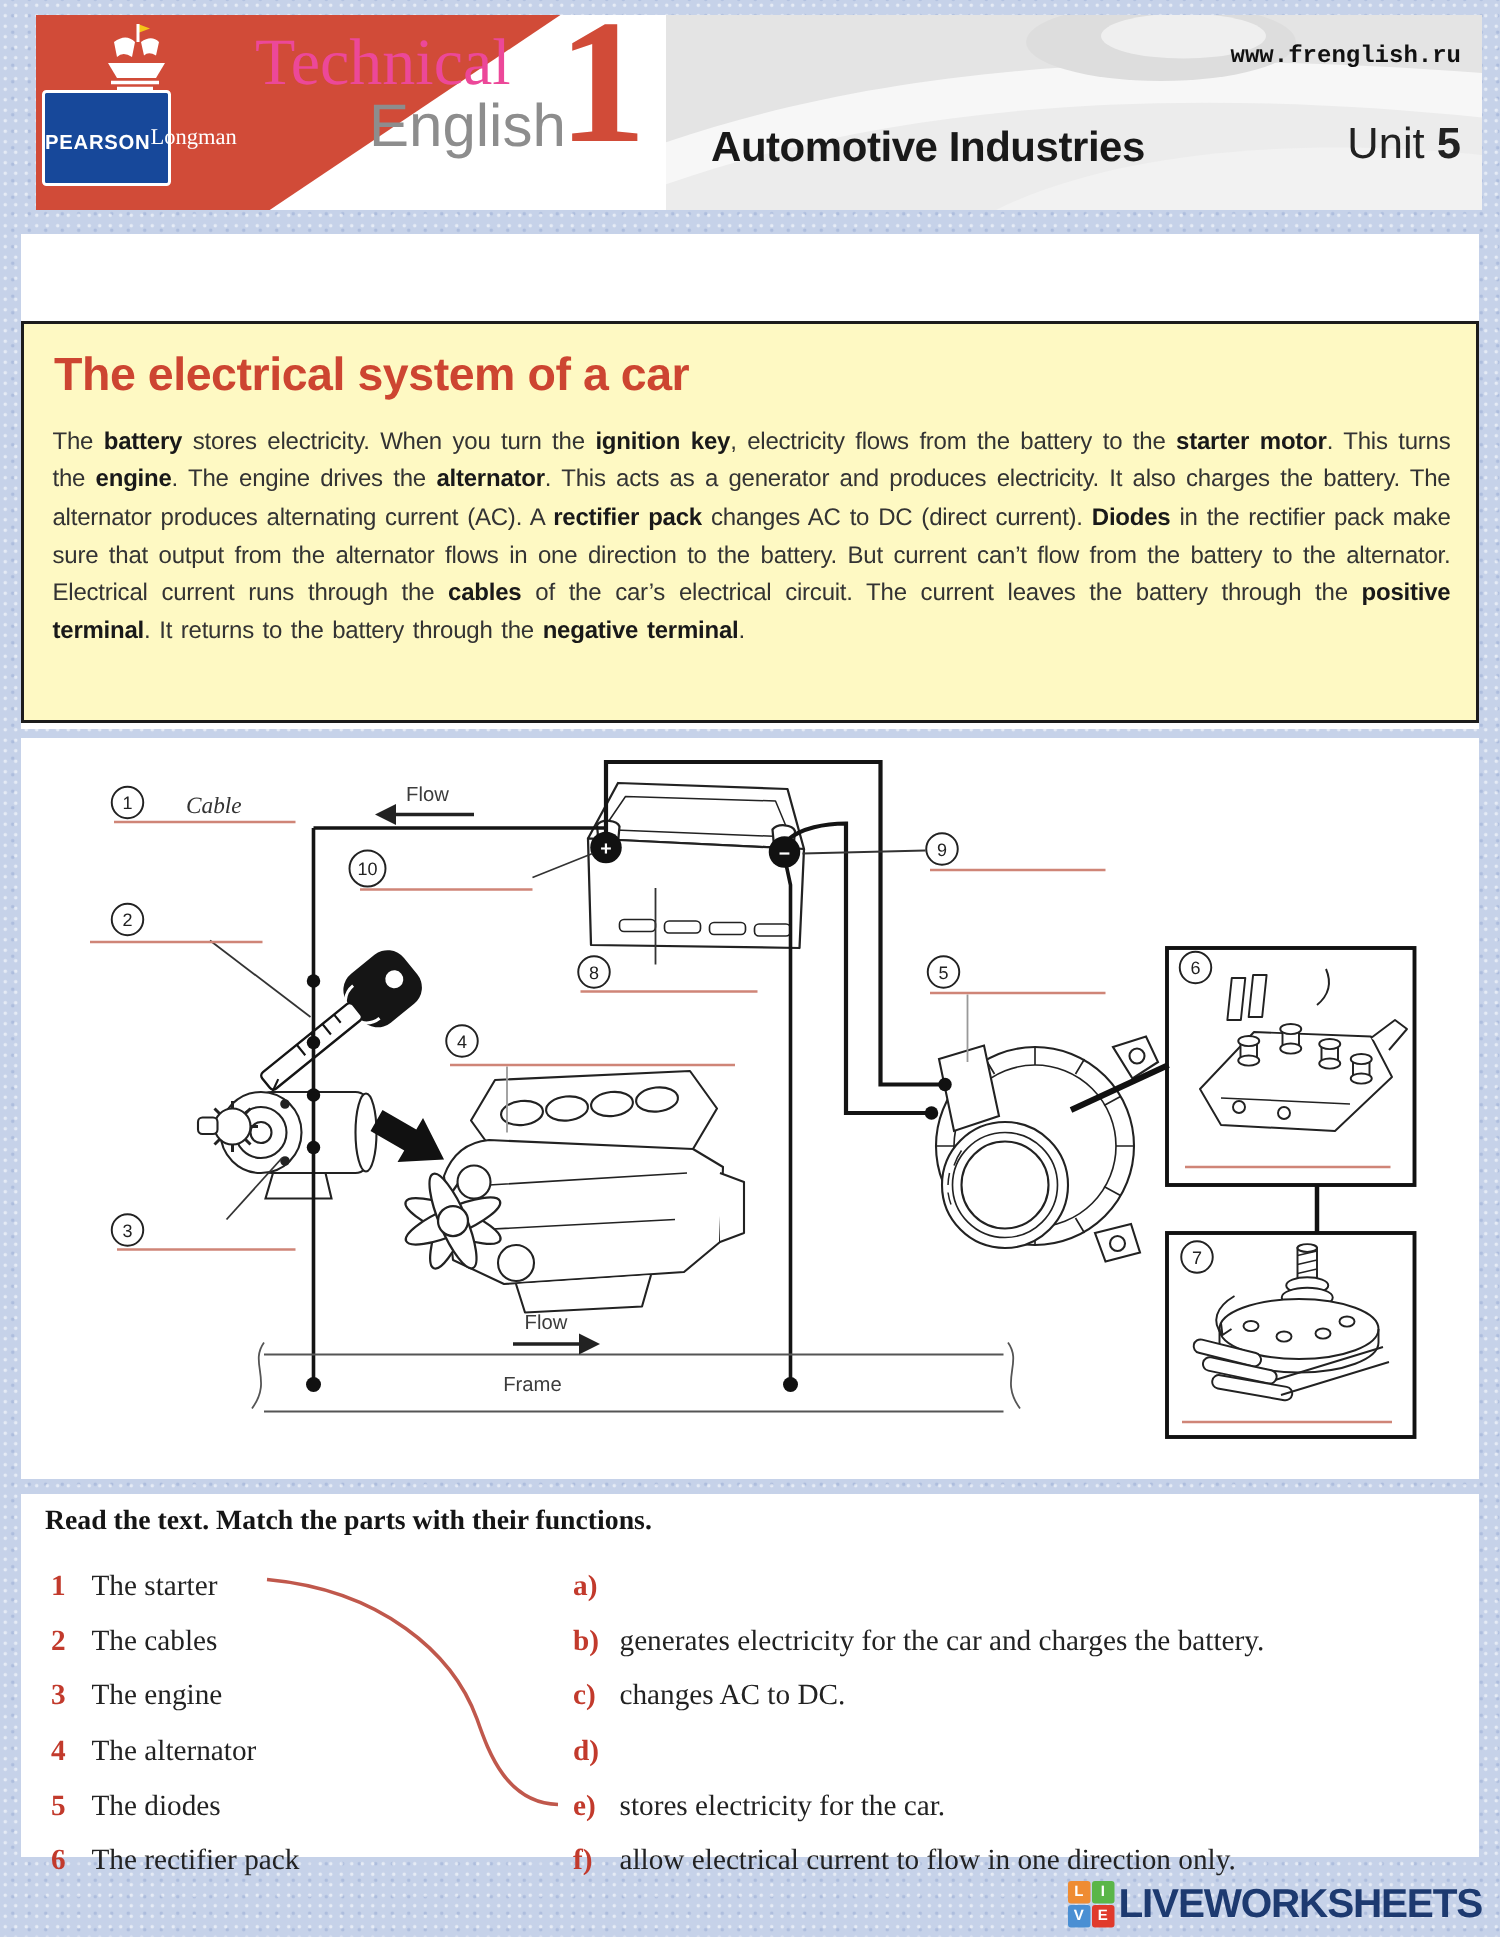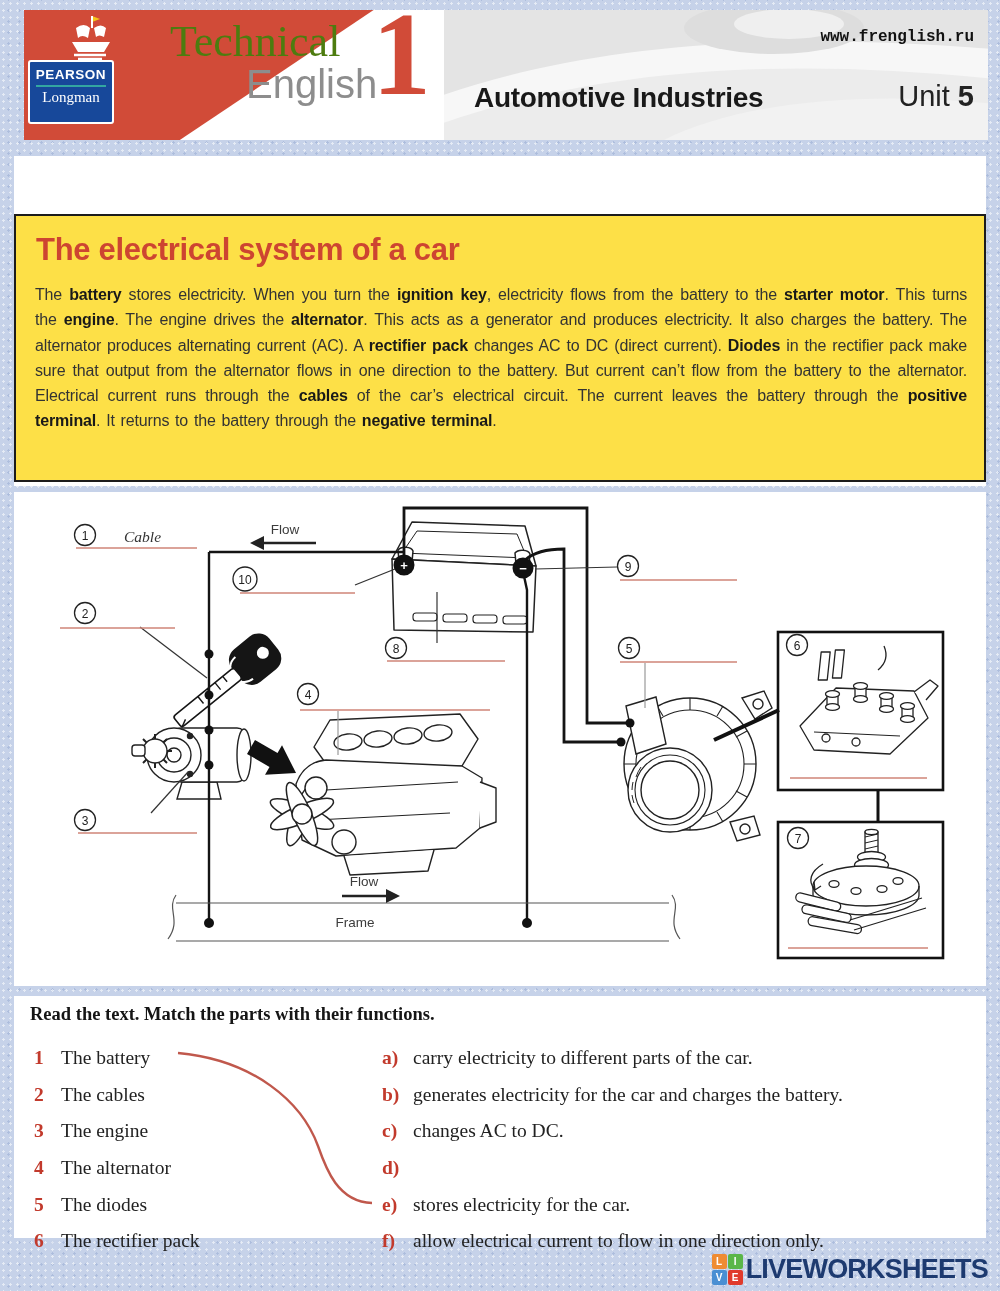--- a/index.html
+++ b/index.html
@@ -11,40 +11,40 @@
          radial-gradient(rgba(110,135,190,.28) 1px, transparent 1.4px);
        background-size:7px 7px,11px 11px;background-position:0 0,3px 5px;}
   .abs{position:absolute;}
   .panel{position:absolute;background:#fff;}
   
   .header{left:24px;top:10px;width:964px;height:130px;background:#fff;overflow:hidden;}
   .hdr-photo{position:absolute;left:420px;top:0;width:544px;height:130px;background:#ececec;}
   .red-wedge{position:absolute;left:0;top:0;width:380px;height:130px;
              clip-path:polygon(0 0,92% 0,41% 100%,0 100%);}
   .pearson-box{position:absolute;left:4px;top:50px;width:82px;height:60px;border:2px solid #fff;
-               border-radius:3px;display:flex;flex-direction:column;align-items:center;}
+               border-radius:3px;display:flex;align-items:center;}
   .pearson-top{font-weight:bold;font-size:13.5px;letter-spacing:.5px;color:#fff;padding-top:5px;}
   .pearson-rule{width:70px;height:2px;margin:3px 0 2px;}
   .pearson-bottom{font-family:"Liberation Serif",serif;font-size:15px;color:#fff;}
   .t-series1{position:absolute;left:146px;top:6px;font-family:"Liberation Serif",serif;
-             font-size:44px;color:#4d7c0f;}
+             font-size:44px;color:#ec4899;}
   .t-series2{position:absolute;left:222px;top:52px;font-family:Liberation Sans, sans-serif;
              font-size:40px;color:#8d8d8d;}
   .t-one{position:absolute;left:348px;top:-14px;font-family:"Liberation Serif",serif;
          font-size:118px;font-weight:bold;line-height:1;}
   .site-url{position:absolute;right:14px;top:18px;font-family:"Liberation Mono",monospace;
             font-weight:bold;font-size:16px;color:#111;margin-left:13px;}
   .unit-title{position:absolute;left:450px;top:72px;font-size:28px;font-weight:bold;color:#191919;letter-spacing:-.3px;}
   .unit-tag{position:absolute;right:14px;top:70px;font-size:29px;color:#222;}
   .unit-tag b{font-weight:bold;}
   
   .panelA{left:14px;top:156px;width:972px;height:330px;}
   .instr{font-family:"Liberation Serif",serif;font-weight:bold;font-size:18.5px;color:#151515;}
   .instr1{position:absolute;left:10px;top:12px;}
-  .textbox{position:absolute;left:0;top:58px;width:968px;height:264px;border:2.5px solid #1c1c1c;background:#fde047;}
+  .textbox{position:absolute;left:0;top:58px;width:968px;height:264px;border:2.5px solid #1c1c1c;background:#fef9c3;}
   .textbox-title{position:absolute;left:20px;top:16px;font-size:31px;font-weight:bold;letter-spacing:-.3px;}
   .reading{position:absolute;left:19px;top:66px;width:932px;font-size:16px;line-height:25.3px;
            color:#333;text-align:justify;letter-spacing:-.15px;word-spacing:1.5px;}
   .reading b{color:#191919;}
   
   .panelB{left:14px;top:492px;width:972px;height:494px;}
   
   .panelC{left:14px;top:996px;width:972px;height:242px;}
   .instr2{position:absolute;left:16px;top:8px;}
   .mcol{position:absolute;top:44px;}
@@ -340,21 +340,21 @@
   </g>
 </svg>
 </div>
 
 <div class="panel panelC">
   <div class="instr instr2">Read the text. Match the parts with their functions.</div>
 
   <div class="mcol" style="left:20px;">
     <div class="mrow">
         <span class="mnum" style="color: rgb(194, 58, 44);">1</span>
-        <span>The battery</span>
+        <span>The starter</span>
       </div>
     <div class="mrow">
         <span class="mnum" style="color: rgb(194, 58, 44);">2</span>
         <span>The cables</span>
       </div>
     <div class="mrow">
         <span class="mnum" style="color: rgb(194, 58, 44);">3</span>
         <span>The engine</span>
       </div>
     <div class="mrow">
@@ -367,21 +367,20 @@
       </div>
     <div class="mrow">
         <span class="mnum" style="color: rgb(194, 58, 44);">6</span>
         <span>The rectifier pack</span>
       </div>
   </div>
 
   <div class="mcol" style="left:368px;">
     <div class="mrow">
         <span class="mletter" style="color: rgb(194, 58, 44);">a)</span>
-        <span>carry electricity to different parts of the car.</span>
       </div>
     <div class="mrow">
         <span class="mletter" style="color: rgb(194, 58, 44);">b)</span>
         <span>generates electricity for the car and charges the battery.</span>
       </div>
     <div class="mrow">
         <span class="mletter" style="color: rgb(194, 58, 44);">c)</span>
         <span>changes AC to DC.</span>
       </div>
     <div class="mrow">

